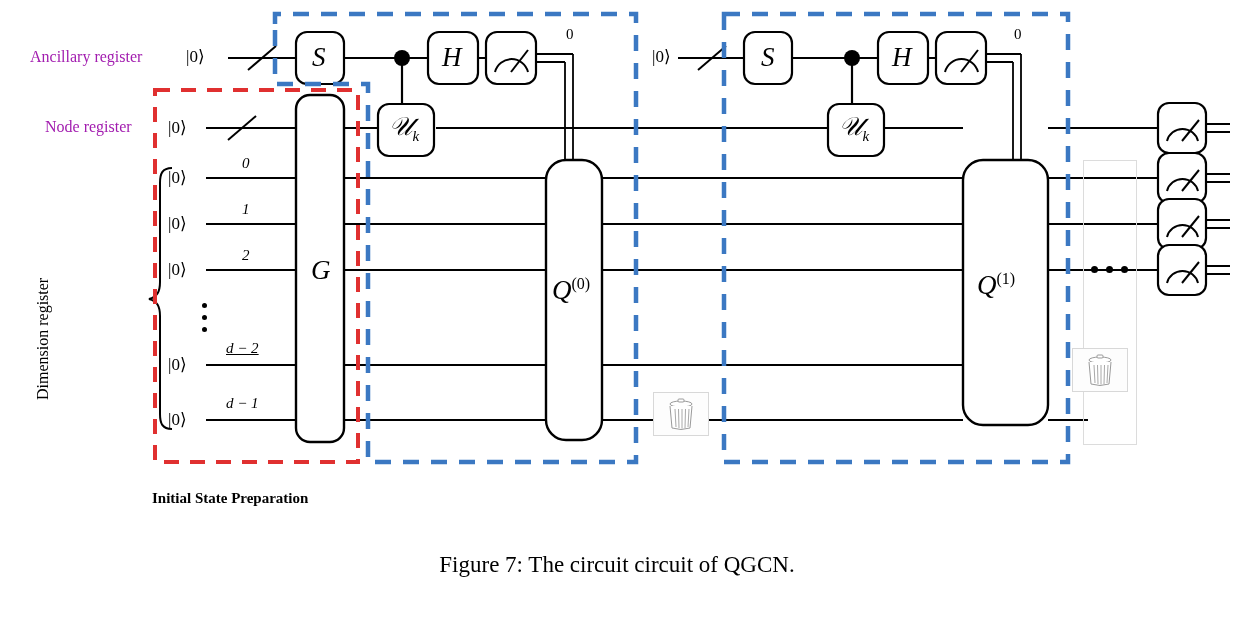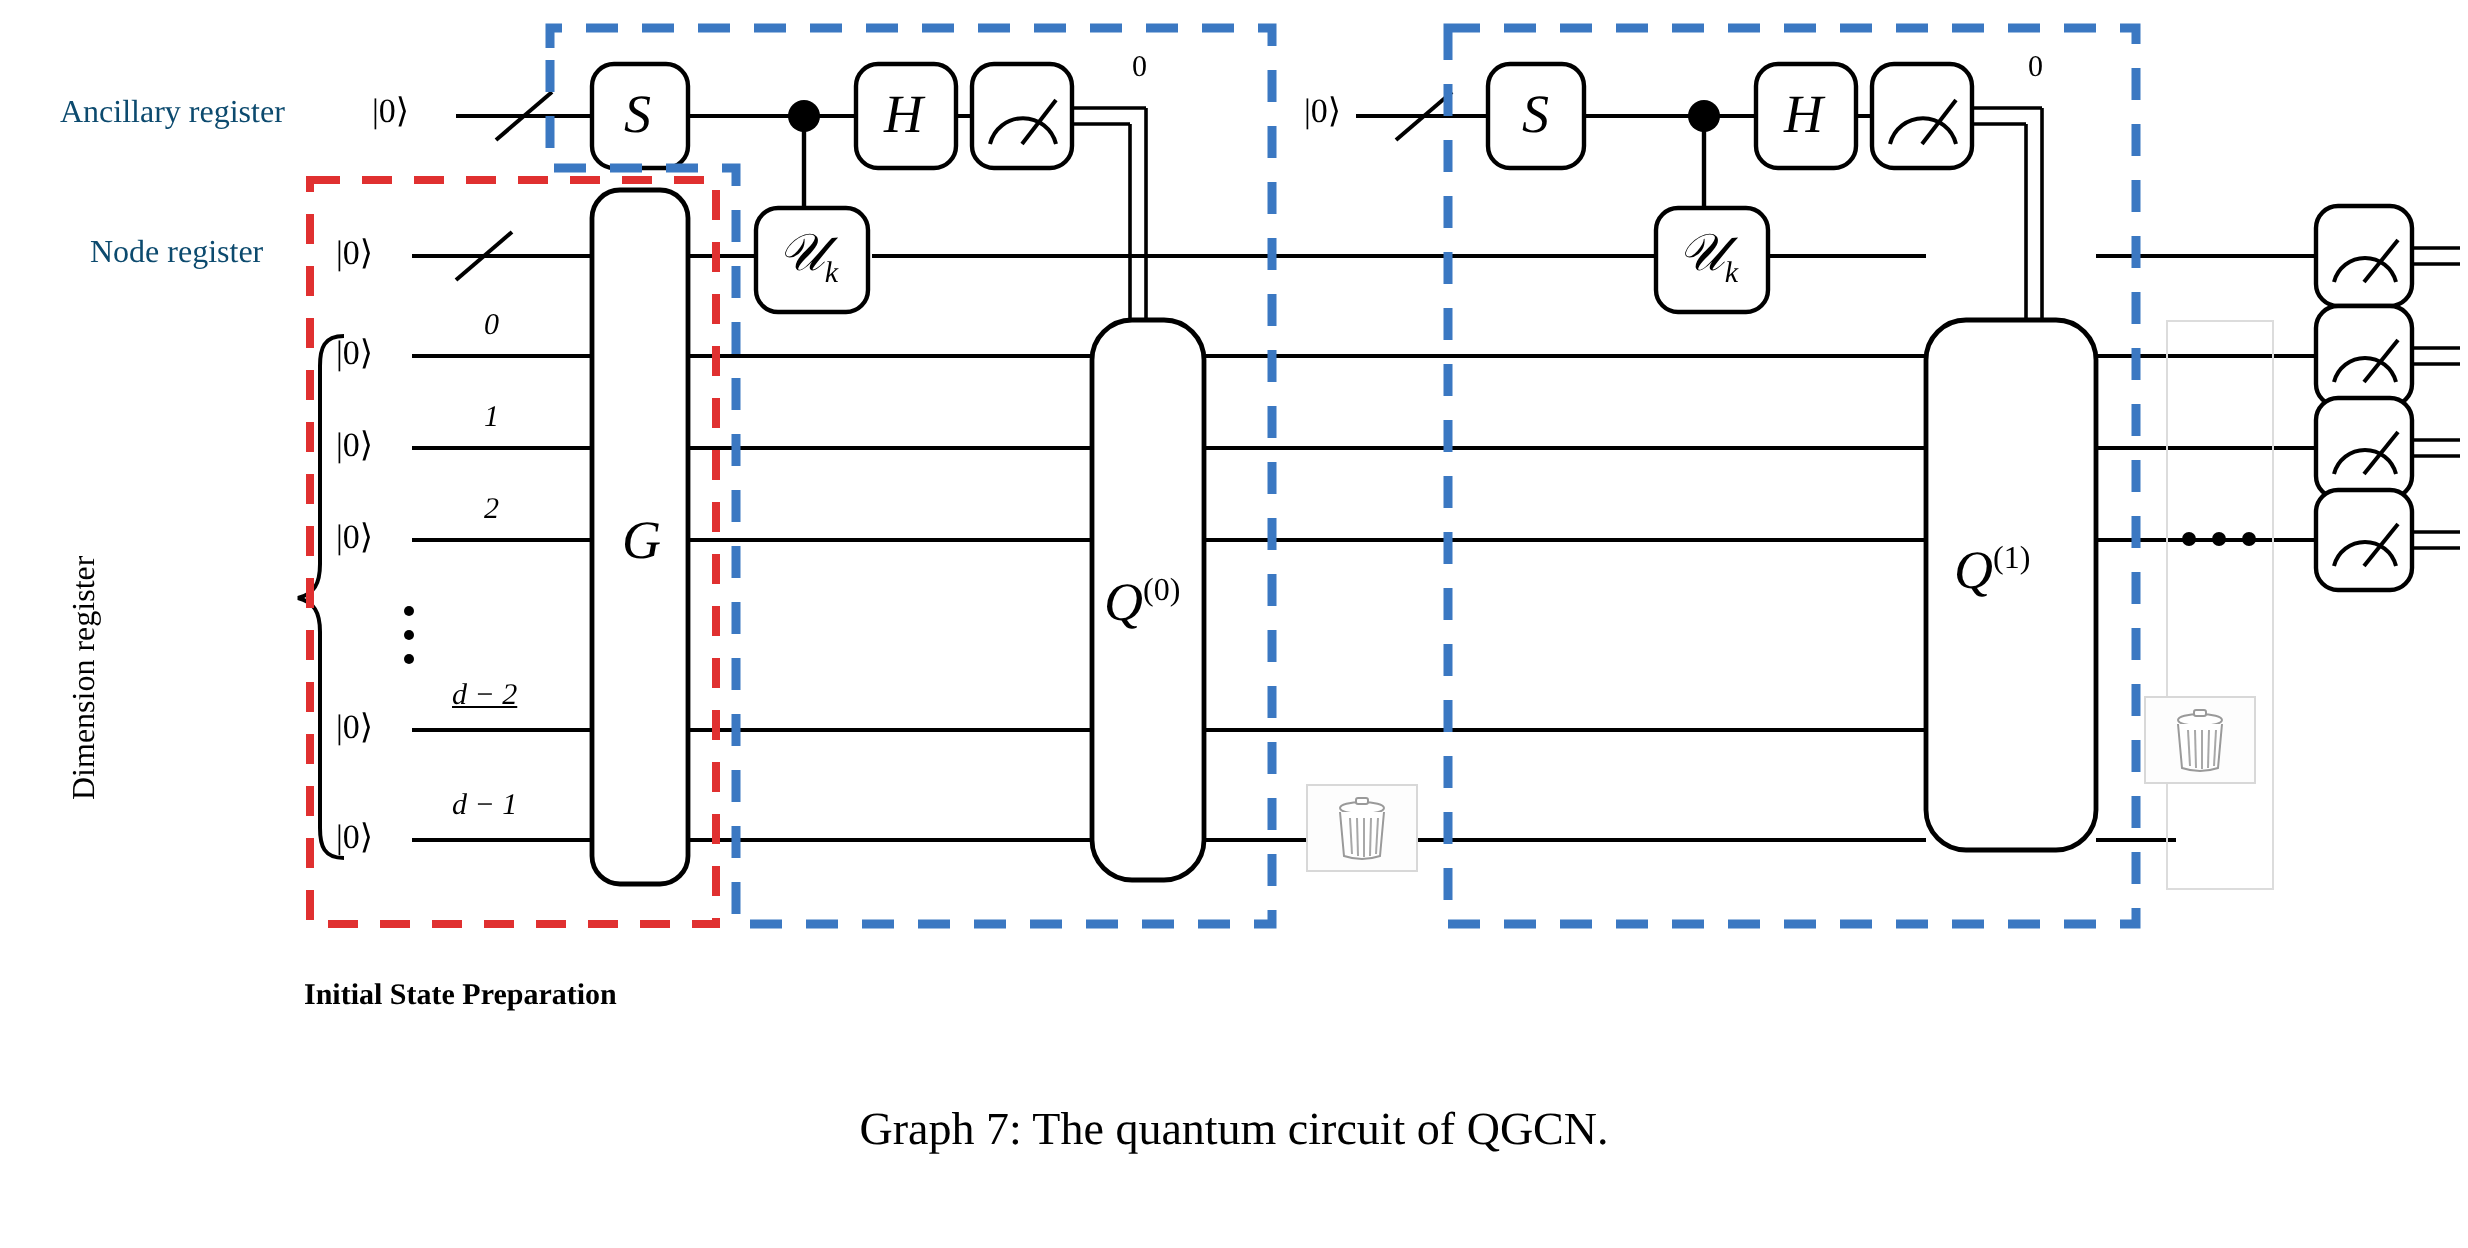--- a/index.html
+++ b/index.html
@@ -27,21 +27,21 @@
     width: 1234px;
     height: 624px;
   }
   .lbl {
     position: absolute;
     white-space: nowrap;
     font-family: "Liberation Serif", "DejaVu Serif", serif;
   }
   .reg-label {
     font-size: 16px;
-    color: #0c4a6e;
+    color: #a21caf;
   }
   .ket {
     font-size: 17px;
   }
   .wire-num {
     font-size: 15px;
     font-style: italic;
   }
   .gate-letter {
     font-size: 27px;
@@ -304,21 +304,21 @@
     <span>𝒰</span><span class="sub-idx">k</span>
   </div>
 
   <div class="lbl gate-letter" style="left:761px; top:42px;">S</div>
   <div class="lbl gate-letter" style="left:892px; top:42px;">H</div>
 
   <div class="lbl" style="left:839px; top:112px; font-size:26px; font-style:italic;">
     <span>𝒰</span><span class="sub-idx">k</span>
   </div>
 
-  <div class="lbl" style="left:552px; top:275px; font-size:27px; font-style:italic;margin-top:11px;">
+  <div class="lbl" style="left:552px; top:275px; font-size:27px; font-style:italic;">
     <span>Q</span><span class="sub-exp">(0)</span>
   </div>
 
   <div class="lbl" style="left:977px; top:270px; font-size:27px; font-style:italic;">
     <span>Q</span><span class="sub-exp">(1)</span>
   </div>
 
   <div class="lbl meas-zero" style="left:566px; top:26px;">0</div>
   <div class="lbl meas-zero" style="left:1014px; top:26px;">0</div>
 
@@ -351,15 +351,15 @@
       <line x1="9" y1="12" x2="10" y2="30" stroke="#a8a8a8" stroke-width="1"></line>
       <line x1="12.5" y1="12" x2="13" y2="31" stroke="#a8a8a8" stroke-width="1"></line>
       <line x1="16" y1="12" x2="16" y2="31.5" stroke="#a8a8a8" stroke-width="1"></line>
       <line x1="19.5" y1="12" x2="19" y2="31" stroke="#a8a8a8" stroke-width="1"></line>
       <line x1="23" y1="12" x2="22" y2="30" stroke="#a8a8a8" stroke-width="1"></line>
     </svg>
   </div>
 
   <div class="section-caption" style="left:152px; top:490px;font-weight:bold;">Initial State Preparation</div>
 
-  <div class="figure-caption" style="left:0px; top:552px;">Graph 7: The quantum circuit of QGCN.</div>
+  <div class="figure-caption" style="left:0px; top:552px;">Figure 7: The circuit circuit of QGCN.</div>
 
 </div>
 
 </body></html>

